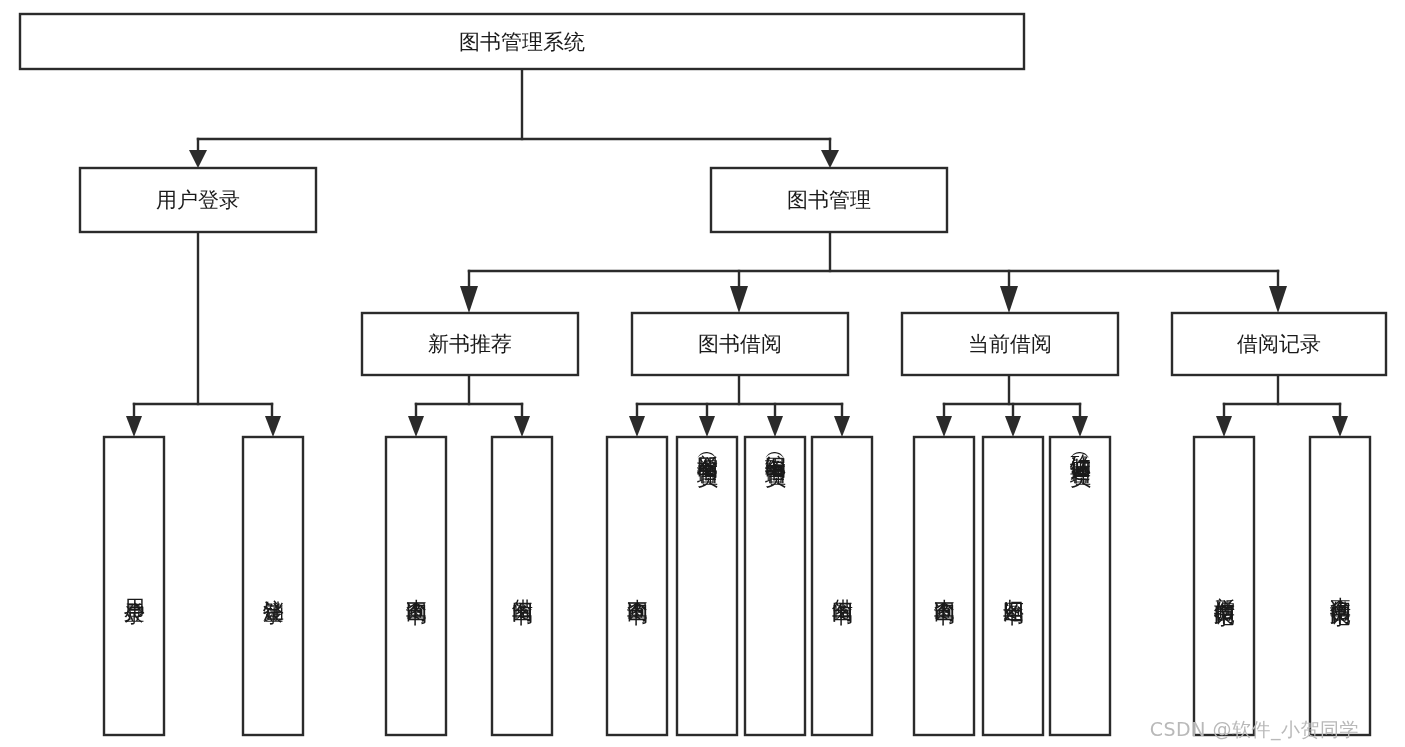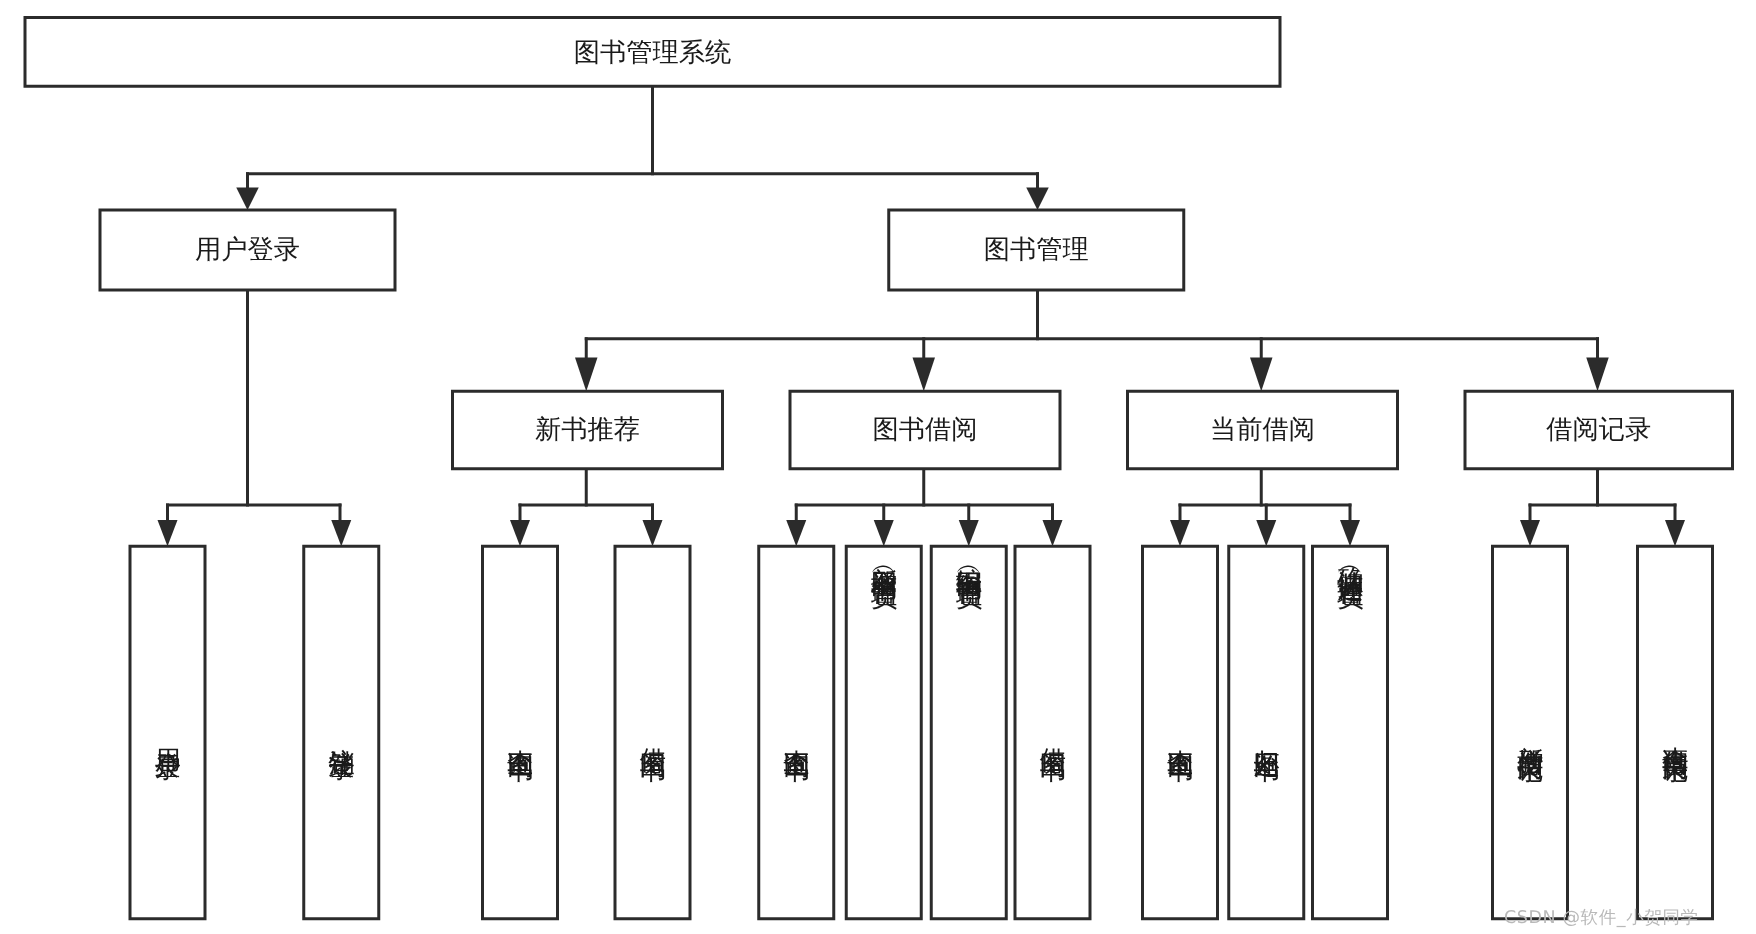--- a/index.html
+++ b/index.html
@@ -48,21 +48,21 @@
     font-size: 21px;
     fill: #1a1a1a;
     text-anchor: middle;
     dominant-baseline: middle;
   }
   .watermark {
     position: absolute;
     right: 10px;
     bottom: 4px;
     font-family: "DejaVu Sans", "Liberation Sans", sans-serif;
-    font-size: 14px;
+    font-size: 19px;
     color: #b9b9b9;
     letter-spacing: 0.5px;
     white-space: nowrap;
     pointer-events: none;
   }
   .vlabel-wrap {
     position: absolute;
     display: flex;
     align-items: center;
     justify-content: center;

